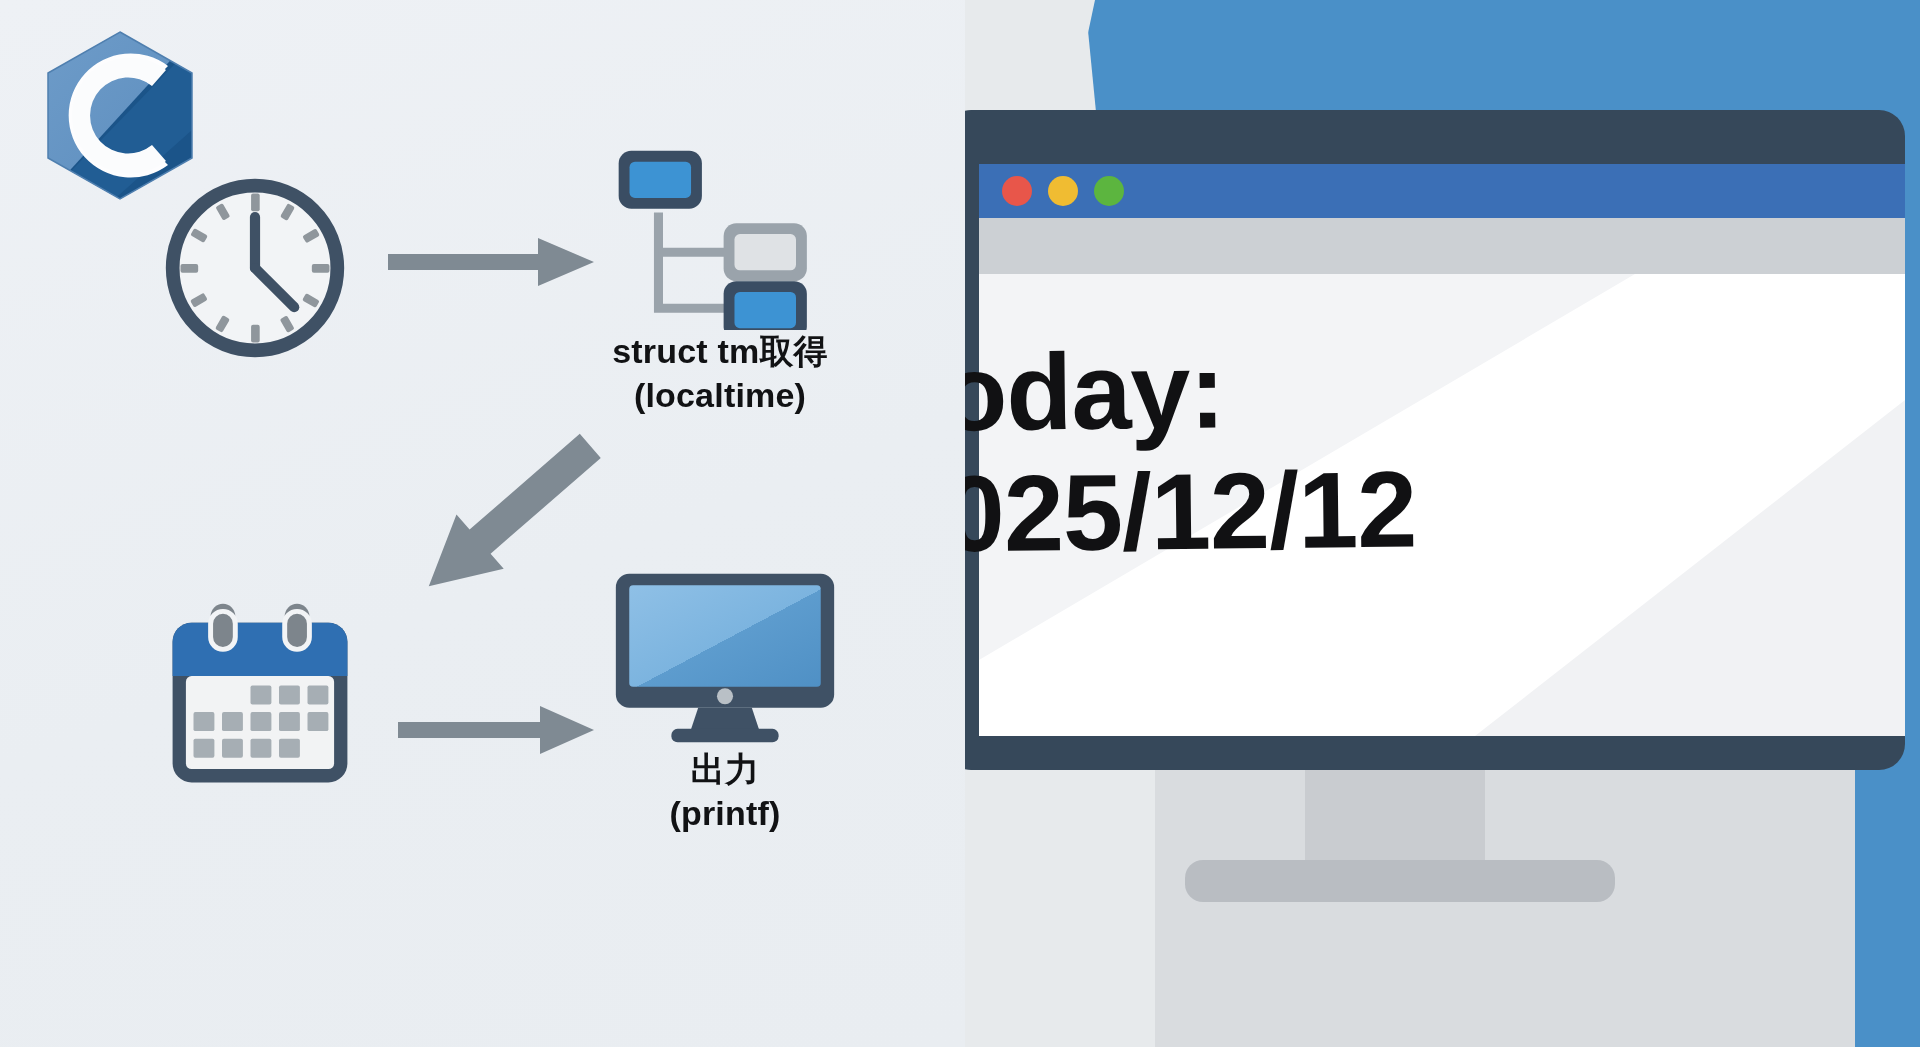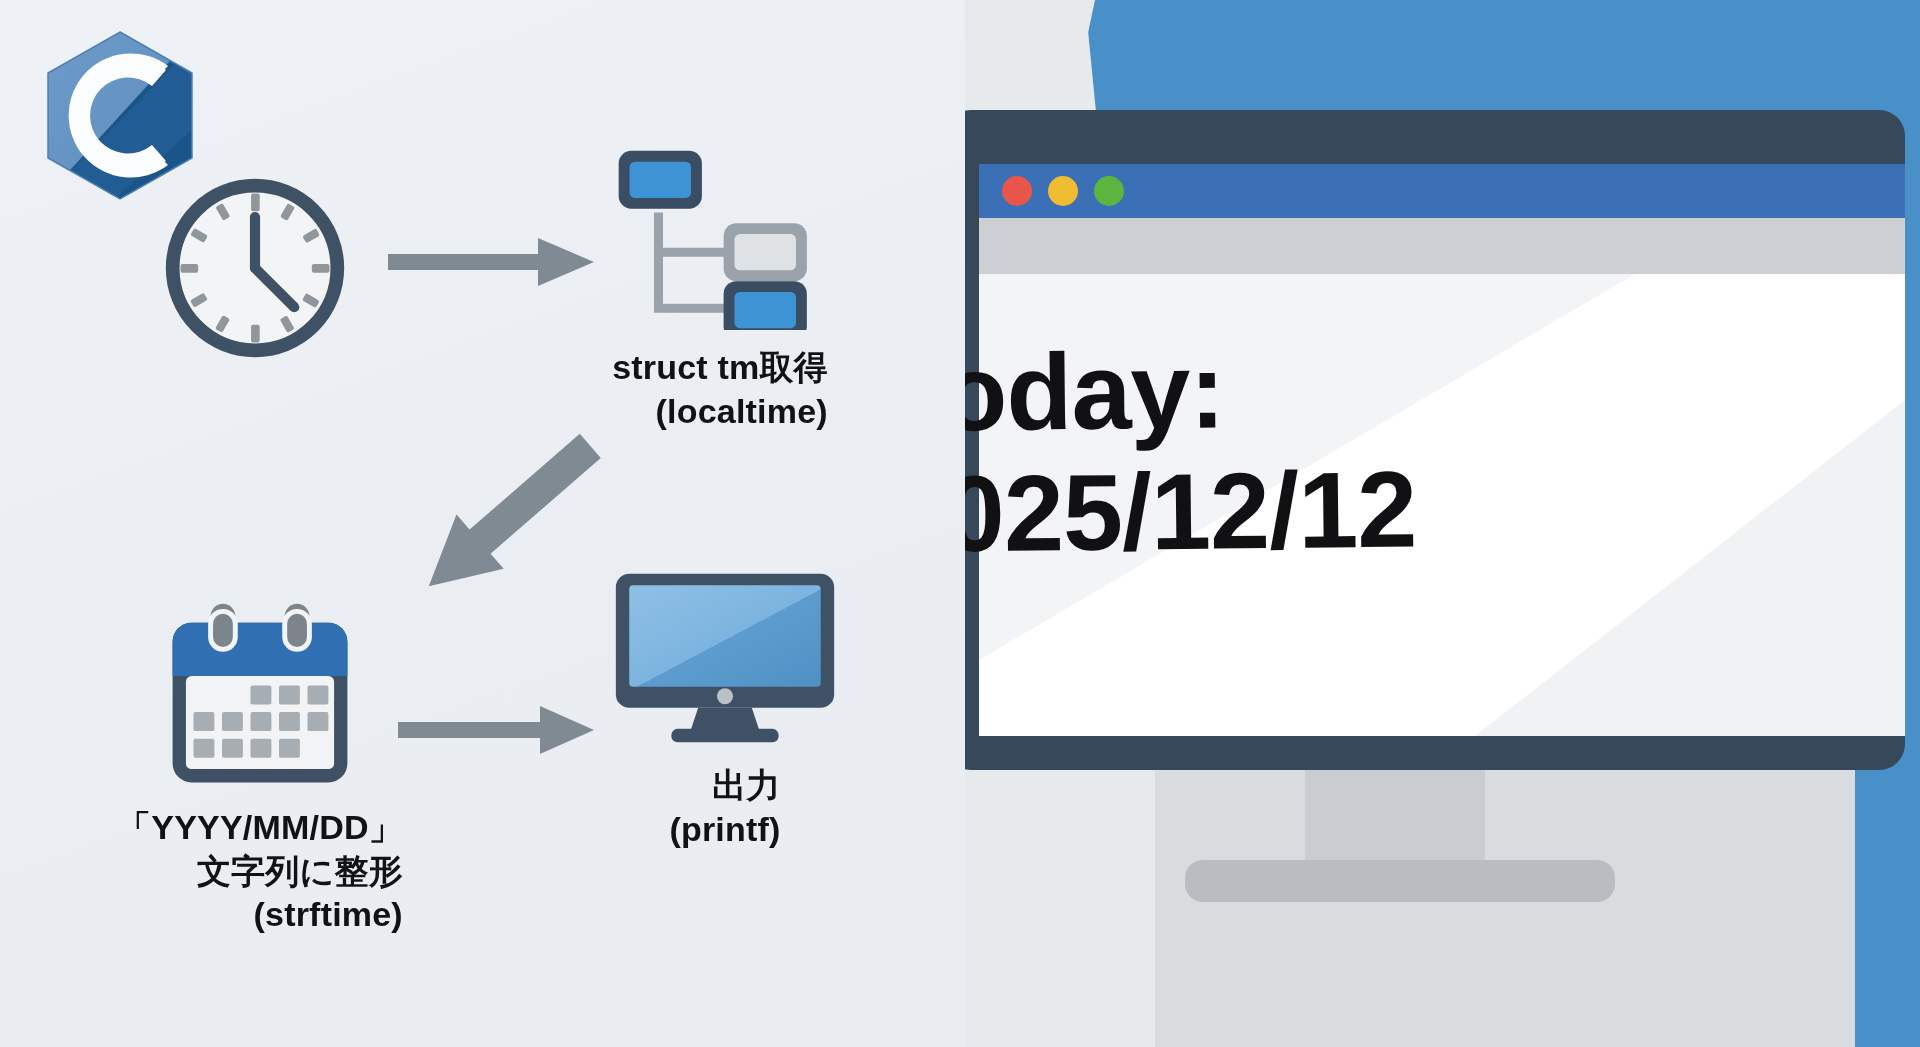--- a/index.html
+++ b/index.html
@@ -18,21 +18,21 @@
   }
 
   
   .c-logo{ position:absolute; left:40px; top:28px; width:160px; height:175px; }
   .c-logo svg{ width:100%; height:100%; display:block; }
 
   
   .node{ position:absolute; display:flex; flex-direction:column; align-items:center; }
   .node .icon-wrap{ display:flex; align-items:center; justify-content:center; }
   .node .caption{
-    margin-top:16px; text-align:right; color:#111214;
+    text-align:center; color:#111214;
     font-weight:bold; line-height:1.28; letter-spacing:.2px;
     font-size:34px; white-space:pre-line;
   }
 
   
   #node-time     { left:105px; top:170px; width:300px; }
   #node-localtime{ left:555px; top:140px; width:330px; }
   #node-strftime { left:70px;  top:600px; width:380px; }
   #node-printf   { left:560px; top:568px; width:330px; }
 
@@ -168,23 +168,20 @@
             <rect x="47" y="59" width="11" height="10" rx="1"></rect>
             <rect x="62" y="59" width="11" height="10" rx="1"></rect>
             <rect x="77" y="59" width="11" height="10" rx="1"></rect>
             <rect x="17" y="73" width="11" height="10" rx="1"></rect>
             <rect x="32" y="73" width="11" height="10" rx="1"></rect>
             <rect x="47" y="73" width="11" height="10" rx="1"></rect>
             <rect x="62" y="73" width="11" height="10" rx="1"></rect>
           </g>
         </svg>
       </div>
-      <div class="caption">「YYYY/MM/DD」
-文字列に整形
-(strftime)</div>
     </div>
 
     <div class="node" id="node-printf">
       <div class="icon-wrap">
         <svg class="mon-svg" viewBox="0 0 120 94" xmlns="http://www.w3.org/2000/svg">
           <defs>
             <linearGradient id="scr1" x1="0" y1="0" x2="1" y2="1">
               <stop offset="0%" stop-color="#8fc0e6"></stop>
               <stop offset="52%" stop-color="#7cb4df"></stop>
               <stop offset="52%" stop-color="#5d9cce"></stop>

